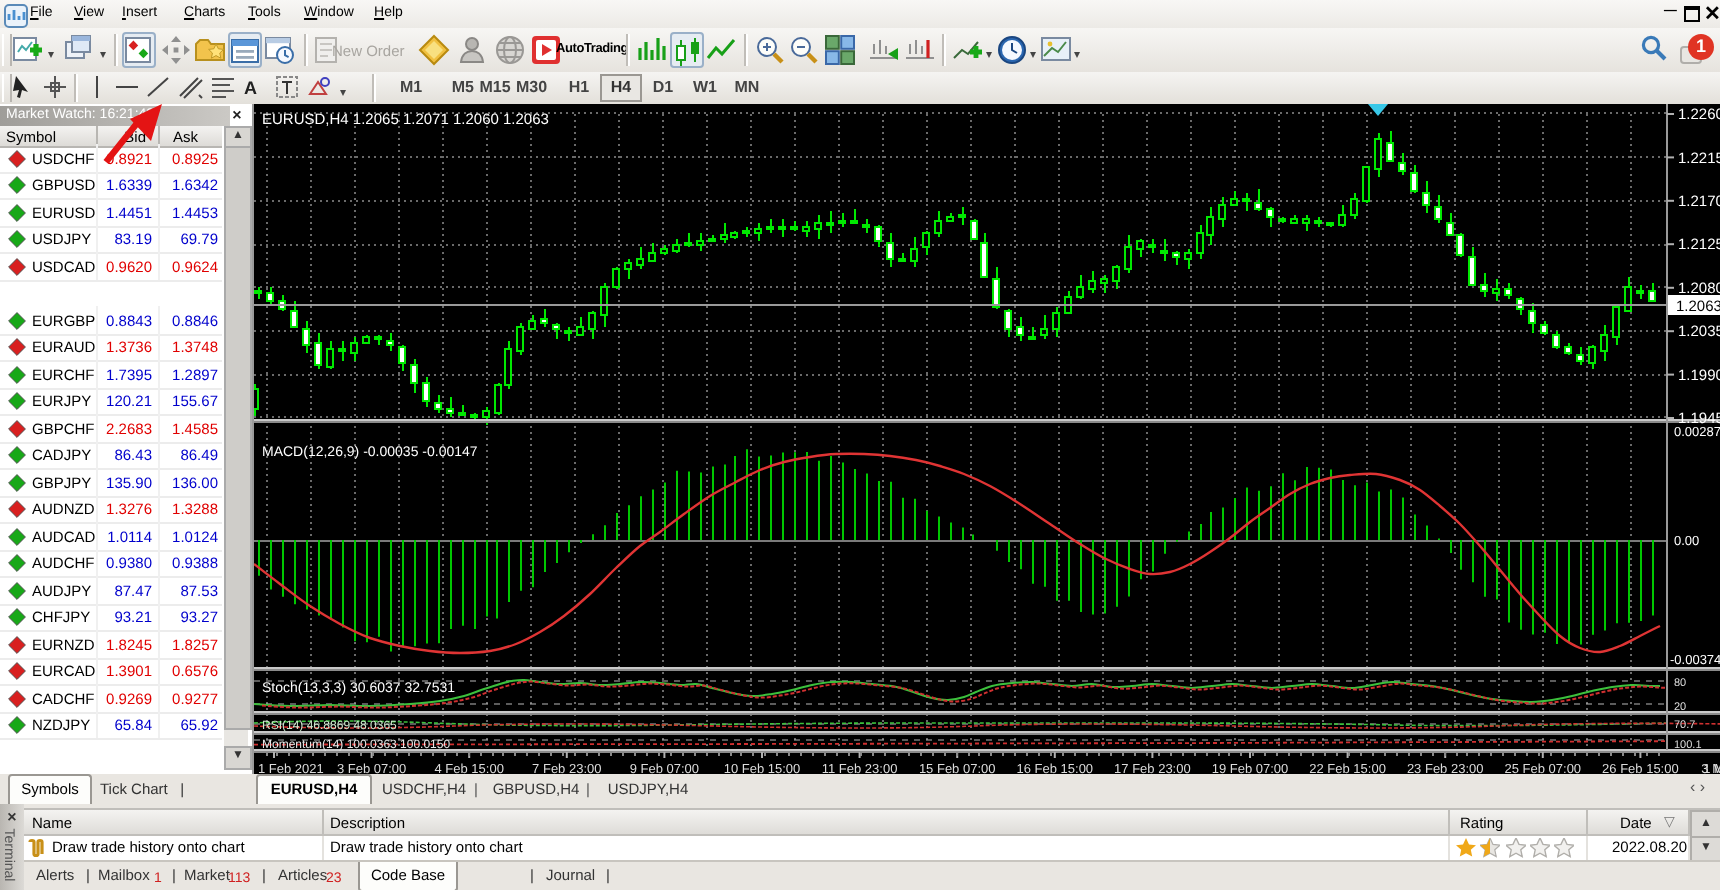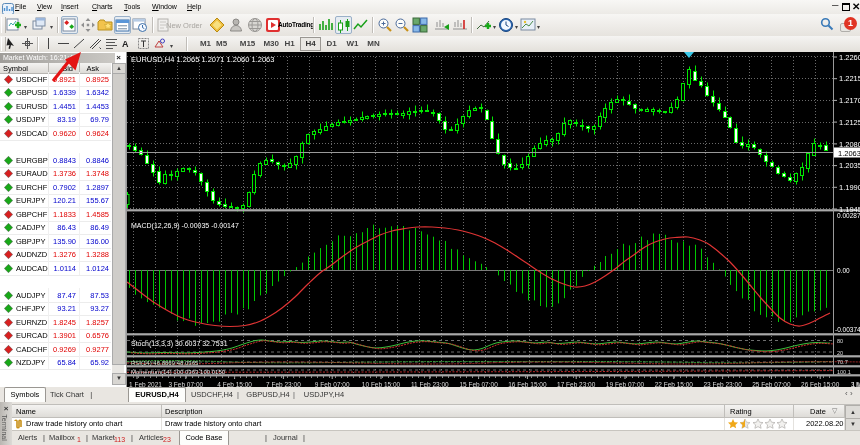--- a/index.html
+++ b/index.html
@@ -250,23 +250,23 @@
       <div style="position:absolute;left:152px;top:1px;width:15px;height:14px;">
         <svg width="13" height="13" viewBox="0 0 13 13" style="position:absolute;left:1px;top:0">
           <path d="M2 10l4-6 4 6z" fill="none" stroke="#c04040"></path>
           <circle cx="9.5" cy="4" r="2" fill="none" stroke="#4040c0"></circle>
         </svg>
       </div>
       <div style="position:absolute;left:170px;top:6px;font-size:6px;color:#444">▾</div>
       <div style="position:absolute;left:186px;top:1px;width:1px;height:14px;background:#c0bdb8"></div>
       <div style="position:absolute;left:187px;top:1px;width:1px;height:14px;background:#fff"></div>
       <div style="position:absolute;left:195px;top:1px;width:21px;height:14px;font-size:8px;color:#444;text-align:center;line-height:14px;font-weight:bold">M1</div>
-      <div style="position:absolute;left:216px;top:1px;width:21px;height:14px;font-size:8px;color:#444;text-align:left;line-height:14px;font-weight:bold">M5</div>
+      <div style="position:absolute;left:216px;top:1px;width:21px;height:14px;font-size:8px;color:#444;text-align:right;line-height:14px;font-weight:bold">M5</div>
       <div style="position:absolute;left:237px;top:1px;width:21px;height:14px;font-size:8px;color:#444;text-align:center;line-height:14px;font-weight:bold">M15</div>
-      <div style="position:absolute;left:258px;top:1px;width:21px;height:14px;font-size:8px;color:#444;text-align:right;line-height:14px;font-weight:bold">M30</div>
+      <div style="position:absolute;left:258px;top:1px;width:21px;height:14px;font-size:8px;color:#444;text-align:left;line-height:14px;font-weight:bold">M30</div>
       <div style="position:absolute;left:279px;top:1px;width:21px;height:14px;font-size:8px;color:#444;text-align:center;line-height:14px;font-weight:bold">H1</div>
       <div style="position:absolute;left:300px;top:1px;width:21px;height:14px;background:#e9e7e3;border:1px solid #9a9792;box-sizing:border-box;font-size:8px;color:#333;text-align:center;line-height:12px;font-weight:bold">H4</div>
       <div style="position:absolute;left:321px;top:1px;width:21px;height:14px;font-size:8px;color:#444;text-align:center;line-height:14px;font-weight:bold">D1</div>
       <div style="position:absolute;left:342px;top:1px;width:21px;height:14px;font-size:8px;color:#444;text-align:center;line-height:14px;font-weight:bold">W1</div>
       <div style="position:absolute;left:363px;top:1px;width:21px;height:14px;font-size:8px;color:#444;text-align:center;line-height:14px;font-weight:bold">MN</div>
     </div>
 <div style="position:absolute;left:0;top:52px;width:126px;height:338px;background:#fff;border-right:1px solid #9a9a9a">
       <div style="position:absolute;left:0;top:1px;width:112px;height:10px;background:linear-gradient(to right,#9f9d99,#cbc9c5);color:#fff;font-size:7px;line-height:10px;padding-left:3px;white-space:nowrap;overflow:hidden">Market Watch: 16:21:43</div>
       <div style="position:absolute;left:113px;top:2px;width:11px;height:9px;color:#222;font-size:8px;line-height:8px;text-align:center;font-weight:bold">×</div>
       <div style="position:absolute;left:0;top:11px;width:111px;height:10px;background:linear-gradient(#f4f3f1,#dddbd7);border-bottom:1px solid #b8b6b2;font-size:7.5px;color:#000">
@@ -344,41 +344,41 @@
         <span style="position:absolute;right:35px;top:2.5px;color:#e00000">1.3736</span>
         <span style="position:absolute;right:2px;top:2.5px;color:#e00000">1.3748</span>
         <span style="position:absolute;left:48px;top:0;width:1px;height:13.5px;background:#f0f0f0"></span>
         <span style="position:absolute;left:79px;top:0;width:1px;height:13.5px;background:#f0f0f0"></span>
       </div>
       <div style="position:absolute;left:0;top:128.0px;width:111px;height:13.5px;font-size:7.5px;border-bottom:1px solid #ececec">
         <svg width="9" height="9" viewBox="0 0 9 9" style="position:absolute;left:4px;top:2.5px">
           <path d="M4.5 0.3L8.7 4.5 4.5 8.7 0.3 4.5z" fill="#18a818" stroke="#555" stroke-width="0.5"></path>
         </svg>
         <span style="position:absolute;left:16px;top:2.5px;color:#000;font-size:7.5px">EURCHF</span>
-        <span style="position:absolute;right:35px;top:2.5px;color:#0000cc">0.7902</span>
+        <span style="position:absolute;right:35px;top:2.5px;color:#0000cc">1.7395</span>
         <span style="position:absolute;right:2px;top:2.5px;color:#0000cc">1.2897</span>
         <span style="position:absolute;left:48px;top:0;width:1px;height:13.5px;background:#f0f0f0"></span>
         <span style="position:absolute;left:79px;top:0;width:1px;height:13.5px;background:#f0f0f0"></span>
       </div>
       <div style="position:absolute;left:0;top:141.5px;width:111px;height:13.5px;font-size:7.5px;border-bottom:1px solid #ececec">
         <svg width="9" height="9" viewBox="0 0 9 9" style="position:absolute;left:4px;top:2.5px">
           <path d="M4.5 0.3L8.7 4.5 4.5 8.7 0.3 4.5z" fill="#18a818" stroke="#555" stroke-width="0.5"></path>
         </svg>
         <span style="position:absolute;left:16px;top:2.5px;color:#000;font-size:7.5px">EURJPY</span>
         <span style="position:absolute;right:35px;top:2.5px;color:#0000cc">120.21</span>
         <span style="position:absolute;right:2px;top:2.5px;color:#0000cc">155.67</span>
         <span style="position:absolute;left:48px;top:0;width:1px;height:13.5px;background:#f0f0f0"></span>
         <span style="position:absolute;left:79px;top:0;width:1px;height:13.5px;background:#f0f0f0"></span>
       </div>
       <div style="position:absolute;left:0;top:155.0px;width:111px;height:13.5px;font-size:7.5px;border-bottom:1px solid #ececec">
         <svg width="9" height="9" viewBox="0 0 9 9" style="position:absolute;left:4px;top:2.5px">
           <path d="M4.5 0.3L8.7 4.5 4.5 8.7 0.3 4.5z" fill="#d82020" stroke="#555" stroke-width="0.5"></path>
         </svg>
         <span style="position:absolute;left:16px;top:2.5px;color:#000;font-size:7.5px">GBPCHF</span>
-        <span style="position:absolute;right:35px;top:2.5px;color:#e00000">1.1833</span>
+        <span style="position:absolute;right:35px;top:2.5px;color:#e00000">2.2683</span>
         <span style="position:absolute;right:2px;top:2.5px;color:#e00000">1.4585</span>
         <span style="position:absolute;left:48px;top:0;width:1px;height:13.5px;background:#f0f0f0"></span>
         <span style="position:absolute;left:79px;top:0;width:1px;height:13.5px;background:#f0f0f0"></span>
       </div>
       <div style="position:absolute;left:0;top:168.5px;width:111px;height:13.5px;font-size:7.5px;border-bottom:1px solid #ececec">
         <svg width="9" height="9" viewBox="0 0 9 9" style="position:absolute;left:4px;top:2.5px">
           <path d="M4.5 0.3L8.7 4.5 4.5 8.7 0.3 4.5z" fill="#18a818" stroke="#555" stroke-width="0.5"></path>
         </svg>
         <span style="position:absolute;left:16px;top:2.5px;color:#000;font-size:7.5px">CADJPY</span>
         <span style="position:absolute;right:35px;top:2.5px;color:#0000cc">86.43</span>
@@ -406,20 +406,30 @@
         <span style="position:absolute;left:48px;top:0;width:1px;height:13.5px;background:#f0f0f0"></span>
         <span style="position:absolute;left:79px;top:0;width:1px;height:13.5px;background:#f0f0f0"></span>
       </div>
       <div style="position:absolute;left:0;top:209.0px;width:111px;height:13.5px;font-size:7.5px;border-bottom:1px solid #ececec">
         <svg width="9" height="9" viewBox="0 0 9 9" style="position:absolute;left:4px;top:2.5px">
           <path d="M4.5 0.3L8.7 4.5 4.5 8.7 0.3 4.5z" fill="#18a818" stroke="#555" stroke-width="0.5"></path>
         </svg>
         <span style="position:absolute;left:16px;top:2.5px;color:#000;font-size:7.5px">AUDCAD</span>
         <span style="position:absolute;right:35px;top:2.5px;color:#0000cc">1.0114</span>
         <span style="position:absolute;right:2px;top:2.5px;color:#0000cc">1.0124</span>
+        <span style="position:absolute;left:48px;top:0;width:1px;height:13.5px;background:#f0f0f0"></span>
+        <span style="position:absolute;left:79px;top:0;width:1px;height:13.5px;background:#f0f0f0"></span>
+      </div>
+      <div style="position:absolute;left:0;top:222.5px;width:111px;height:13.5px;font-size:7.5px;border-bottom:1px solid #ececec">
+        <svg width="9" height="9" viewBox="0 0 9 9" style="position:absolute;left:4px;top:2.5px">
+          <path d="M4.5 0.3L8.7 4.5 4.5 8.7 0.3 4.5z" fill="#18a818" stroke="#555" stroke-width="0.5"></path>
+        </svg>
+        <span style="position:absolute;left:16px;top:2.5px;color:#000;font-size:7.5px">AUDCHF</span>
+        <span style="position:absolute;right:35px;top:2.5px;color:#0000cc">0.9380</span>
+        <span style="position:absolute;right:2px;top:2.5px;color:#0000cc">0.9388</span>
         <span style="position:absolute;left:48px;top:0;width:1px;height:13.5px;background:#f0f0f0"></span>
         <span style="position:absolute;left:79px;top:0;width:1px;height:13.5px;background:#f0f0f0"></span>
       </div>
       <div style="position:absolute;left:0;top:236.0px;width:111px;height:13.5px;font-size:7.5px;border-bottom:1px solid #ececec">
         <svg width="9" height="9" viewBox="0 0 9 9" style="position:absolute;left:4px;top:2.5px">
           <path d="M4.5 0.3L8.7 4.5 4.5 8.7 0.3 4.5z" fill="#18a818" stroke="#555" stroke-width="0.5"></path>
         </svg>
         <span style="position:absolute;left:16px;top:2.5px;color:#000;font-size:7.5px">AUDJPY</span>
         <span style="position:absolute;right:35px;top:2.5px;color:#0000cc">87.47</span>
         <span style="position:absolute;right:2px;top:2.5px;color:#0000cc">87.53</span>

